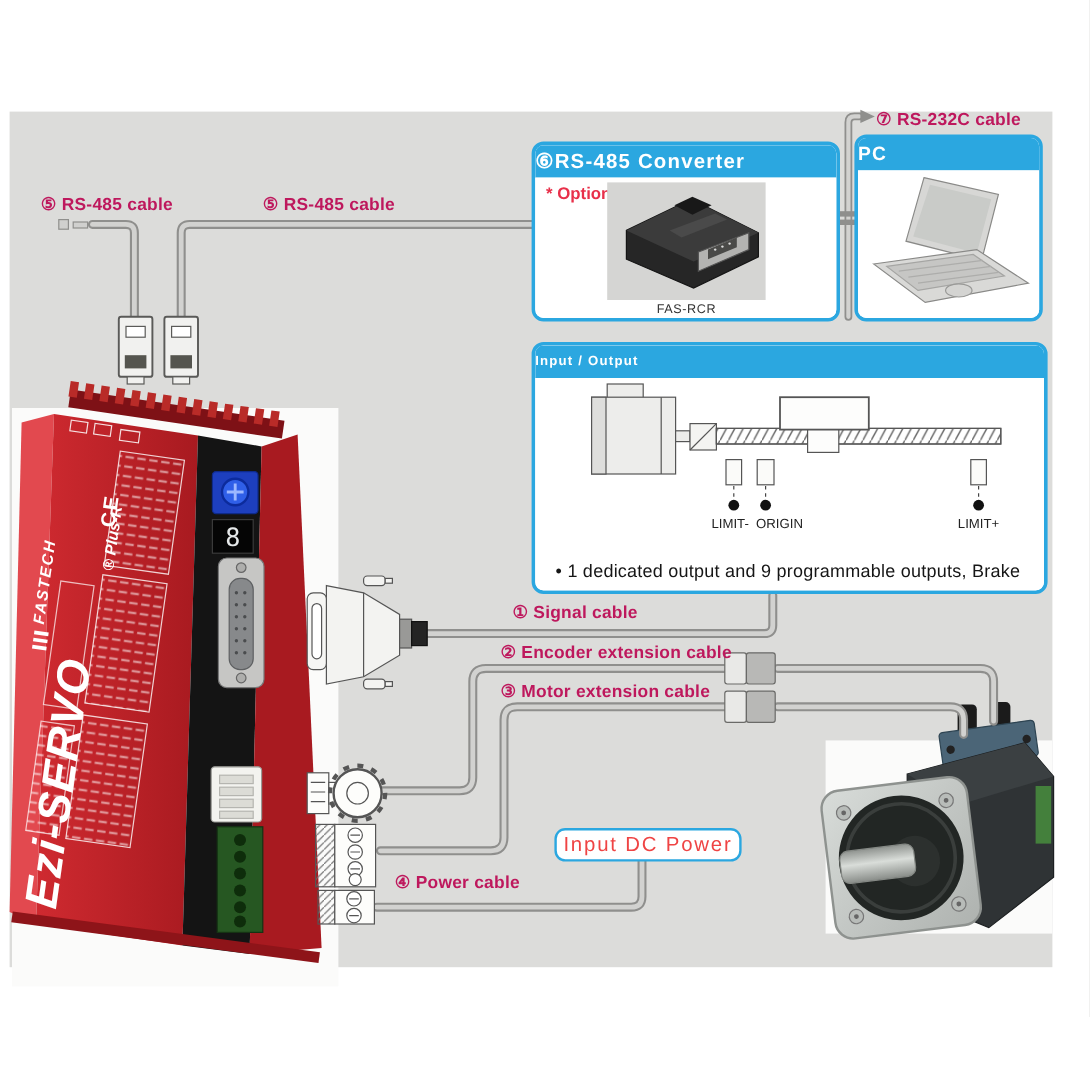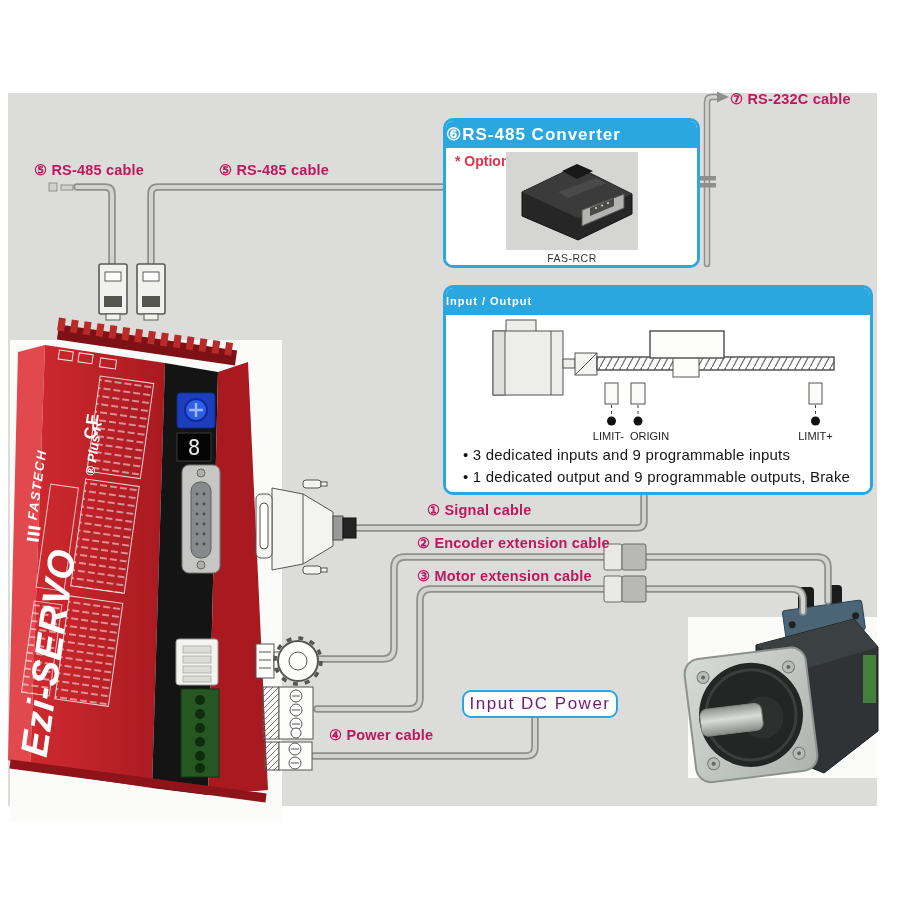--- a/index.html
+++ b/index.html
@@ -12,21 +12,21 @@
   .box-header{background:#2ba7e0;color:#fff;font-size:17px;font-weight:700;
               letter-spacing:1px;height:27px;line-height:27px}
   .box-body{position:relative;width:100%;background:#fff}
   .lbl{position:absolute;color:#be185d;font-size:14.5px;font-weight:700;letter-spacing:.2px;white-space:nowrap}
   .bullet{position:absolute;left:17px;color:#161616;font-size:15px;letter-spacing:.2px;white-space:nowrap}
   .option-note{position:absolute;left:9px;top:5px;color:#e8304a;font-size:14px;font-weight:700}
   .device-caption{position:absolute;left:60px;top:104px;width:132px;text-align:center;
                   color:#333;font-size:10.5px;font-weight:400;letter-spacing:.5px}
   .dc-box{position:absolute;left:454px;top:597px;width:152px;height:24px;background:#fff;
           border:2.5px solid #2ba7e0;border-radius:9px;text-align:center;line-height:24px;
-          color:#701a75;font-size:17px;letter-spacing:1.5px;white-space:nowrap}
+          color:#ef4444;font-size:17px;letter-spacing:1.5px;white-space:nowrap}
 </style>
 </head>
 <body>
 
 <div class="canvas">
 
   <svg class="layer" width="908" height="908" viewBox="0 0 908 908">
     <defs>
       <linearGradient id="gradRed" x1="0" y1="0" x2="1" y2="0">
         <stop offset="0" stop-color="#cf2a30"></stop>
@@ -290,20 +290,33 @@
         <polygon points="136,62 178,46 178,60 136,78" fill="#b3b3b1" stroke="#555"></polygon>
         <polygon points="144,60 168,50 168,58 144,68" fill="#4a4a48"></polygon>
         <circle cx="150" cy="60" r="1" fill="#ddd"></circle>
           <circle cx="156" cy="57.5" r="1" fill="#ddd"></circle>
         <circle cx="162" cy="55" r="1" fill="#ddd"></circle>
       </svg>
       <div class="device-caption">FAS-RCR</div>
     </div>
   </div>
 
+  <div class="box" style="left:704px;top:19px;width:151px;height:150px">
+    <div class="box-header" style="font-size:16px">PC</div>
+    <div class="box-body" style="height:123px">
+      <svg width="151" height="123" viewBox="0 0 151 123">
+        <polygon points="55,6 117,20 103,75 40,59" fill="#d7d7d5" stroke="#8a8a88"></polygon>
+        <polygon points="60,12 111,24 99,69 46,55" fill="#c9cbc8"></polygon>
+        <polygon points="13,78 99,66 142,94 56,110" fill="#d9d9d7" stroke="#8a8a88"></polygon>
+        <polygon points="24,80 96,70 122,88 50,100" fill="#c6c6c4" stroke="#a5a5a3"></polygon>
+        <path d="M34,84 L104,75 M42,89 L111,80 M50,94 L117,85" stroke="#adadab" fill="none"></path>
+        <ellipse cx="84" cy="100" rx="11" ry="5.5" fill="#d4d4d2" stroke="#999997"></ellipse>
+      </svg>
+    </div>
+  </div>
 
   <div class="box" style="left:435px;top:192px;width:424px;height:204px">
     <div class="box-header" style="font-size:11px">Input / Output</div>
     <div class="box-body" style="height:177px">
       <svg width="424" height="130" viewBox="0 0 424 130">
         <defs>
           <pattern id="scr" width="7" height="13" patternUnits="userSpaceOnUse">
             <path d="M0,13 L7,0" stroke="#666" stroke-width="1.2"></path>
           </pattern>
         </defs>
@@ -328,21 +341,20 @@
             <path d="M192,90 V101"></path>
             <path d="M369.5,90 V101"></path>
         </g>
         <circle cx="165.5" cy="106" r="4.5" fill="#111"></circle>
         <circle cx="192" cy="106" r="4.5" fill="#111"></circle>
         <circle cx="369.5" cy="106" r="4.5" fill="#111"></circle>
         <text x="178" y="125" text-anchor="end" font-size="11" fill="#222">LIMIT-</text>
         <text x="184" y="125" text-anchor="start" font-size="11" fill="#222">ORIGIN</text>
         <text x="369.5" y="125" text-anchor="middle" font-size="11" fill="#222">LIMIT+</text>
       </svg>
-      <div class="bullet" style="top:131px">• 3 dedicated inputs and 9 programmable inputs</div>
       <div class="bullet" style="top:153px">• 1 dedicated output and 9 programmable outputs, Brake</div>
     </div>
   </div>
 
   <div class="dc-box">Input DC Power</div>
 
   <div class="lbl" style="left:26px;top:69px">⑤ RS-485 cable</div>
   <div class="lbl" style="left:211px;top:69px">⑤ RS-485 cable</div>
   <div class="lbl" style="left:722px;top:-2px">⑦ RS-232C cable</div>
   <div class="lbl" style="left:419px;top:409px">① Signal cable</div>

